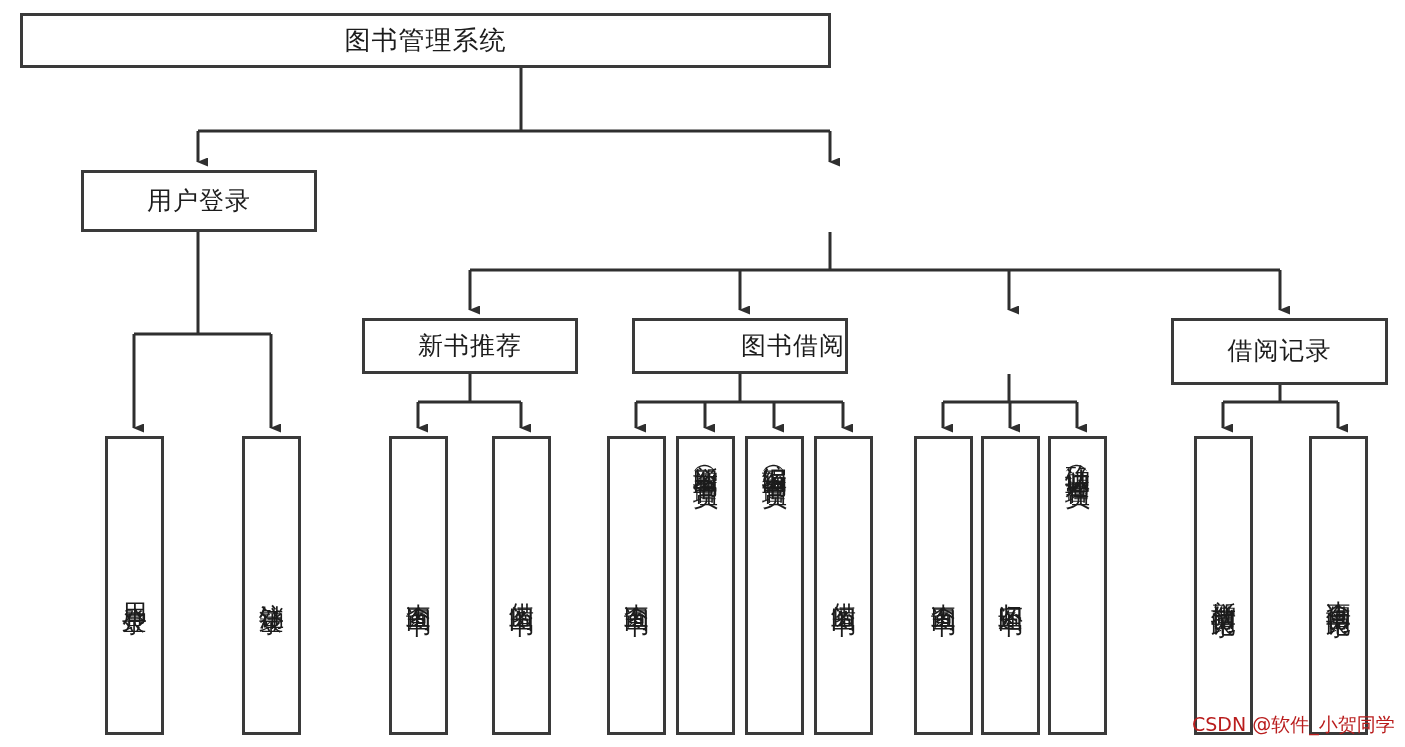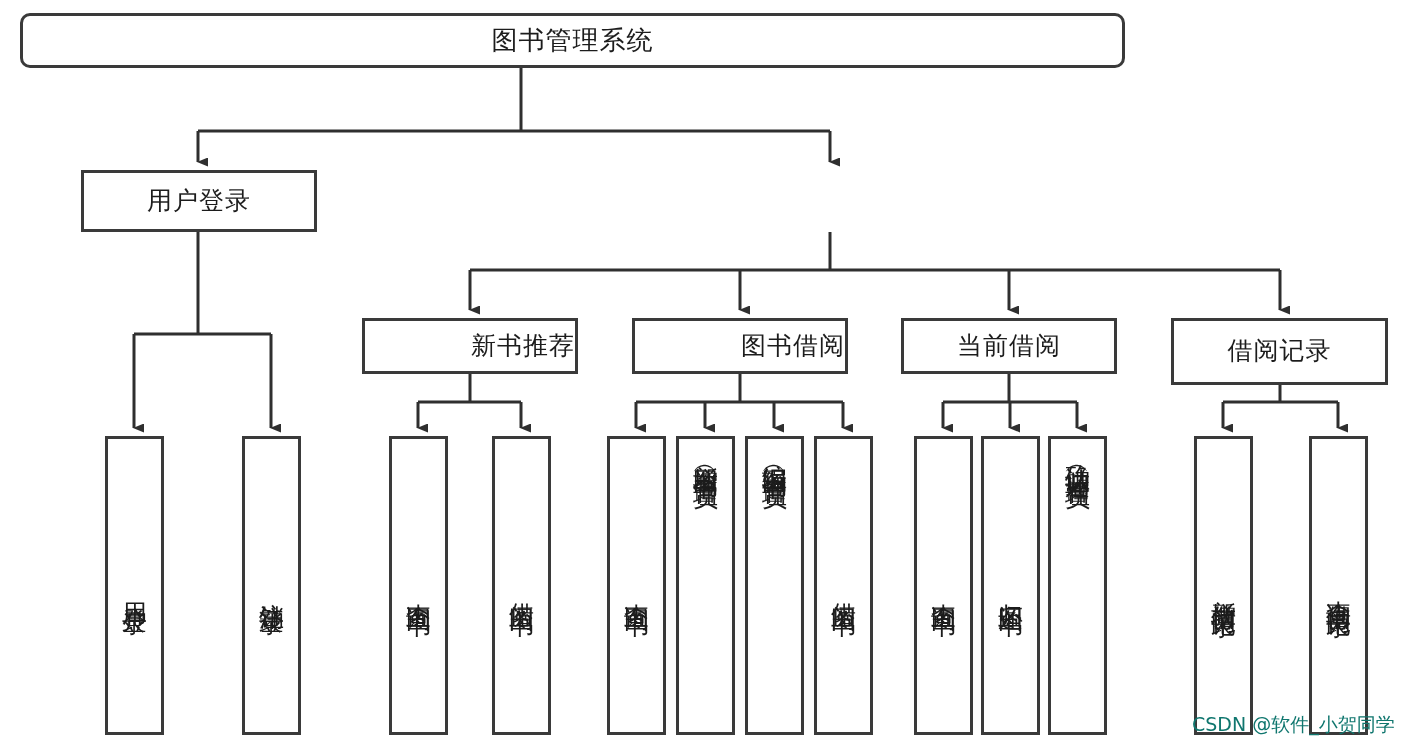--- a/index.html
+++ b/index.html
@@ -67,21 +67,21 @@
     margin: 0 auto;
   }
   .node.vertical.centered {
     align-items: center;
   }
   .watermark {
     position: absolute;
     left: 1192px;
     top: 712px;
     font-size: 19px;
-    color: #0f766e;
+    color: #b91c1c;
     white-space: nowrap;
     z-index: 3;
     font-family: "DejaVu Sans", "Liberation Sans", sans-serif;
   }
 </style>
 </head>
 <body>
 
 <div id="diagram-root">
 
@@ -129,37 +129,34 @@
       <path d="M1010,402 L1010,428" marker-end="url(#arrowhead)"></path>
       <path d="M1077,402 L1077,428" marker-end="url(#arrowhead)"></path>
 
       <path d="M1280,374 L1280,402"></path>
       <path d="M1223,402 L1338,402"></path>
       <path d="M1223,402 L1223,428" marker-end="url(#arrowhead)"></path>
       <path d="M1338,402 L1338,428" marker-end="url(#arrowhead)"></path>
     </g>
   </svg>
 
-  <div class="node horizontal root" style="left:20px; top:13px; width:1105px; height:55px;border-radius:10px;">
+  <div class="node horizontal root" style="left:20px; top:13px; width:811px; height:55px;">
     <span class="node-label">图书管理系统</span>
   </div>
 
   <div class="node horizontal" style="left:81px; top:170px; width:236px; height:62px;">
     <span class="node-label">用户登录</span>
   </div>
 
-  <div class="node horizontal" style="left:362px; top:318px; width:216px; height:56px;justify-content:flex-end;">
+  <div class="node horizontal" style="left:362px; top:318px; width:216px; height:56px;">
     <span class="node-label">新书推荐</span>
   </div>
   <div class="node horizontal" style="left:632px; top:318px; width:216px; height:56px;justify-content:flex-end;">
     <span class="node-label">图书借阅</span>
   </div>
-  <div class="node horizontal" style="left:901px; top:318px; width:216px; height:56px;">
-    <span class="node-label">当前借阅</span>
-  </div>
   <div class="node horizontal" style="left:1171px; top:318px; width:217px; height:67px;">
     <span class="node-label">借阅记录</span>
   </div>
 
   <div class="node vertical centered" style="left:105px; top:436px; width:59px; height:299px;">
     <span class="node-label">用户登录</span>
   </div>
   <div class="node vertical centered" style="left:242px; top:436px; width:59px; height:299px;">
     <span class="node-label">注销登录</span>
   </div>

